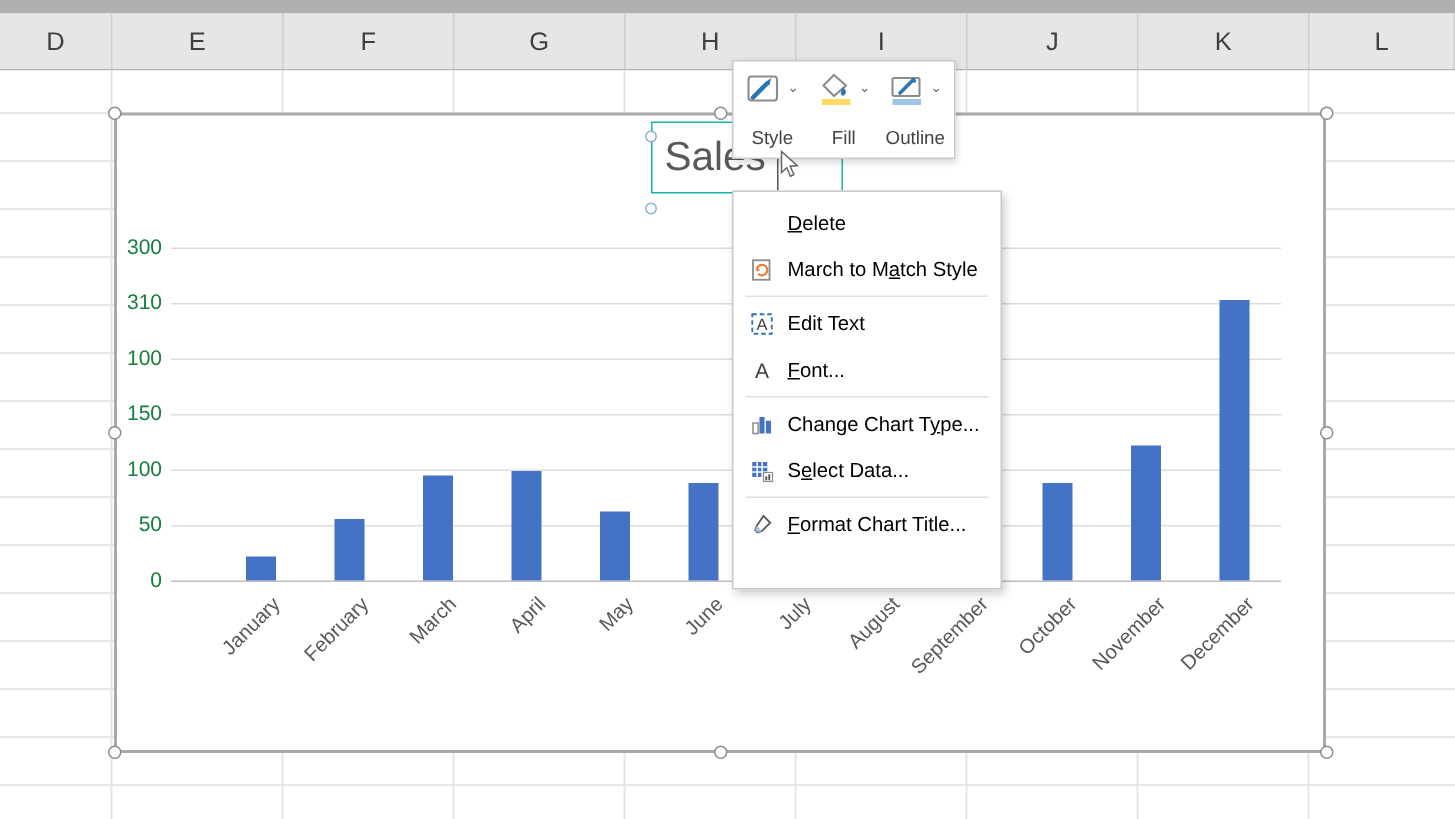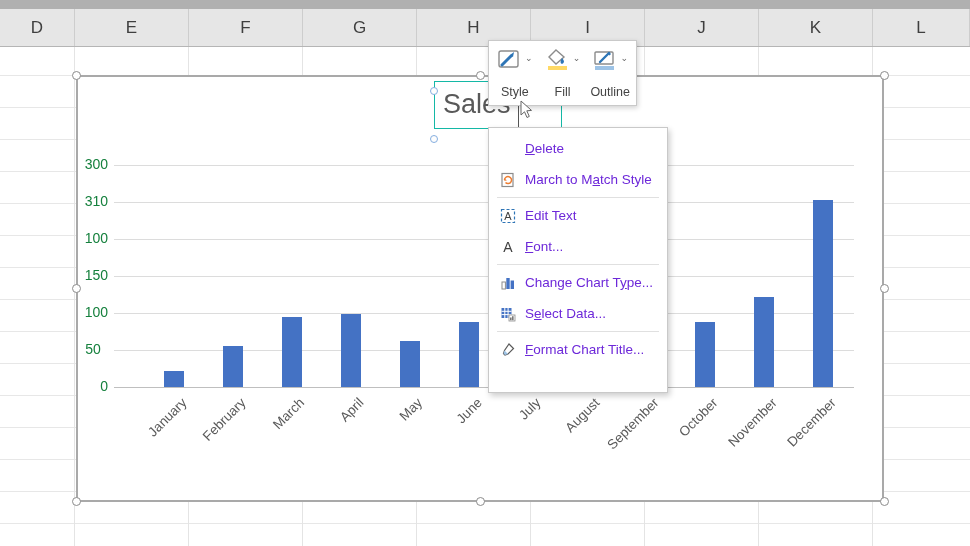--- a/index.html
+++ b/index.html
@@ -38,21 +38,21 @@
   
   .mini-toolbar{position:absolute;left:488px;top:40px;width:149px;height:66px;background:#fff;
     border:1px solid #c9c9c9;box-shadow:1px 2px 5px rgba(0,0,0,.18);z-index:10;display:flex;padding:4px 2px;box-sizing:border-box;}
   .tb-btn{flex:1;display:flex;flex-direction:column;align-items:center;justify-content:space-between;cursor:default;padding:2px 0;}
   .tb-icon-row{display:flex;align-items:center;gap:2px;height:30px;}
   .tb-label{font-size:12.5px;color:#444;}
   .chev{font-size:9px;color:#666;line-height:1;transform:translateY(-4px);}
   
   .context-menu{position:absolute;left:488px;top:127px;width:180px;height:266px;background:#fff;
     border:1px solid #c9c9c9;box-shadow:2px 3px 6px rgba(0,0,0,.2);z-index:11;padding:5px 0;box-sizing:border-box;}
-  .menu-item{height:31px;display:flex;align-items:center;font-size:13.5px;color:#6d28d9;padding-left:10px;box-sizing:border-box;}
+  .menu-item{height:31px;display:flex;align-items:center;font-size:13.5px;color:#000000;padding-left:10px;box-sizing:border-box;}
   .menu-item .mi-icon{width:18px;height:16px;margin-right:8px;display:flex;align-items:center;justify-content:center;flex:none;}
   .menu-item.disabled{color:#b8b8b8;}
   .menu-sep{height:1px;background:#e0e0e0;margin:2px 8px;}
   .u{text-decoration:underline;}
   
   .cursor{position:absolute;left:519px;top:100px;z-index:20;}
 </style>
 </head>
 <body>
 
@@ -68,21 +68,21 @@
     <div class="col-header" style="left: 759px; width: 114px;">K</div>
     <div class="col-header" style="left: 873px; width: 97px;">L</div>
   </div>
 <div class="sheet"></div>
 
 <div class="chart" id="chart">
   <div id="plot" style="position:absolute;left:0;top:0;width:100%;height:100%;">
       <div class="axisline" style="top: 310px;"></div>
       <div class="ytick" style="top: 301px;">0</div>
       <div class="gridline" style="top: 273px;"></div>
-      <div class="ytick" style="top: 264px; text-align: center;">50</div>
+      <div class="ytick" style="top: 264px;">50</div>
       <div class="gridline" style="top: 236px;"></div>
       <div class="ytick" style="top: 227px;">100</div>
       <div class="gridline" style="top: 199px;"></div>
       <div class="ytick" style="top: 190px;">150</div>
       <div class="gridline" style="top: 162px;"></div>
       <div class="ytick" style="top: 153px;">100</div>
       <div class="gridline" style="top: 125px;"></div>
       <div class="ytick" style="top: 116px;">310</div>
       <div class="gridline" style="top: 88px;"></div>
       <div class="ytick" style="top: 79px;">300</div>

